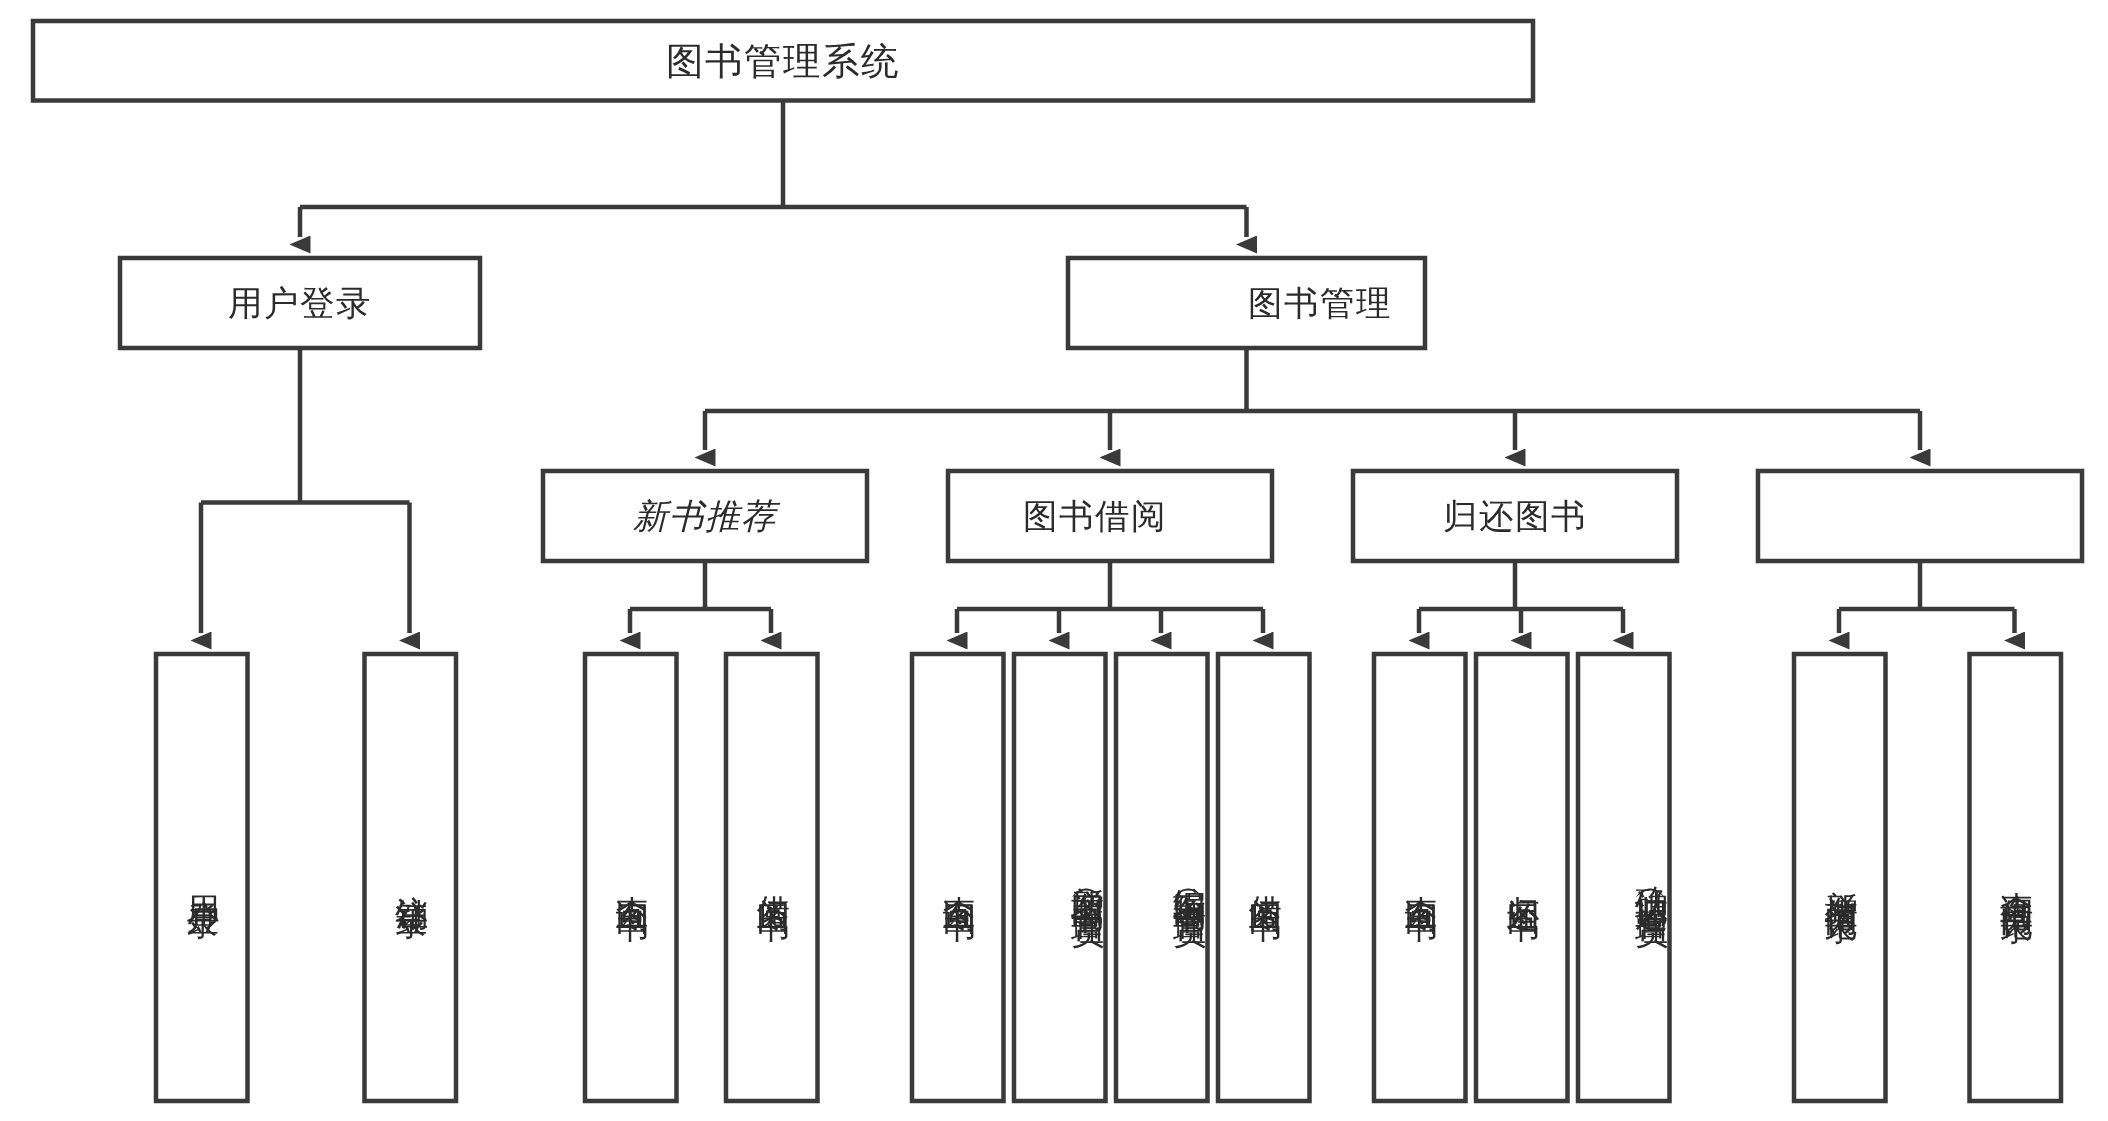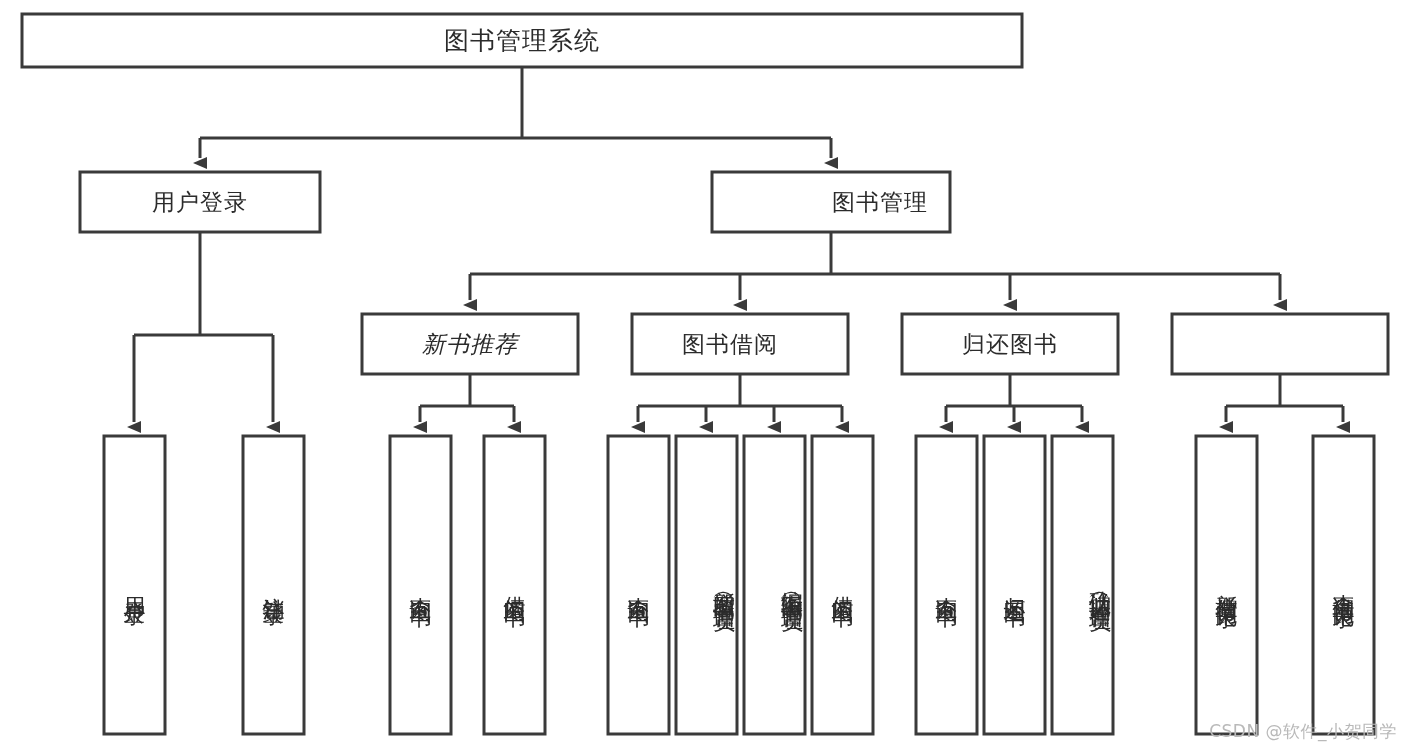--- a/index.html
+++ b/index.html
@@ -186,15 +186,14 @@
   <div class="vlabel-box" style="left:608px; top:436px; width:61px; height:298px;">查询图书</div>
   <div class="vlabel-box" style="left:676px; top:442px; width:61px; height:288px; align-items:flex-start;">新增图书（管理员）</div>
   <div class="vlabel-box" style="left:744px; top:442px; width:61px; height:288px; align-items:flex-start;">编辑图书（管理员）</div>
   <div class="vlabel-box" style="left:812px; top:436px; width:61px; height:298px;">借阅图书</div>
   <div class="vlabel-box" style="left:916px; top:436px; width:61px; height:298px;">查询图书</div>
   <div class="vlabel-box" style="left:984px; top:436px; width:61px; height:298px;">归还图书</div>
   <div class="vlabel-box" style="left:1052px; top:442px; width:61px; height:288px; align-items:flex-start;">确认归还（管理员）</div>
   <div class="vlabel-box" style="left:1196px; top:436px; width:61px; height:298px;">新增借阅记录</div>
   <div class="vlabel-box" style="left:1313px; top:436px; width:61px; height:298px;">查询借阅记录</div>
 
-  <div class="watermark">CSDN @软件_小贺同学</div>
 
 </div>
 
 </body></html>

